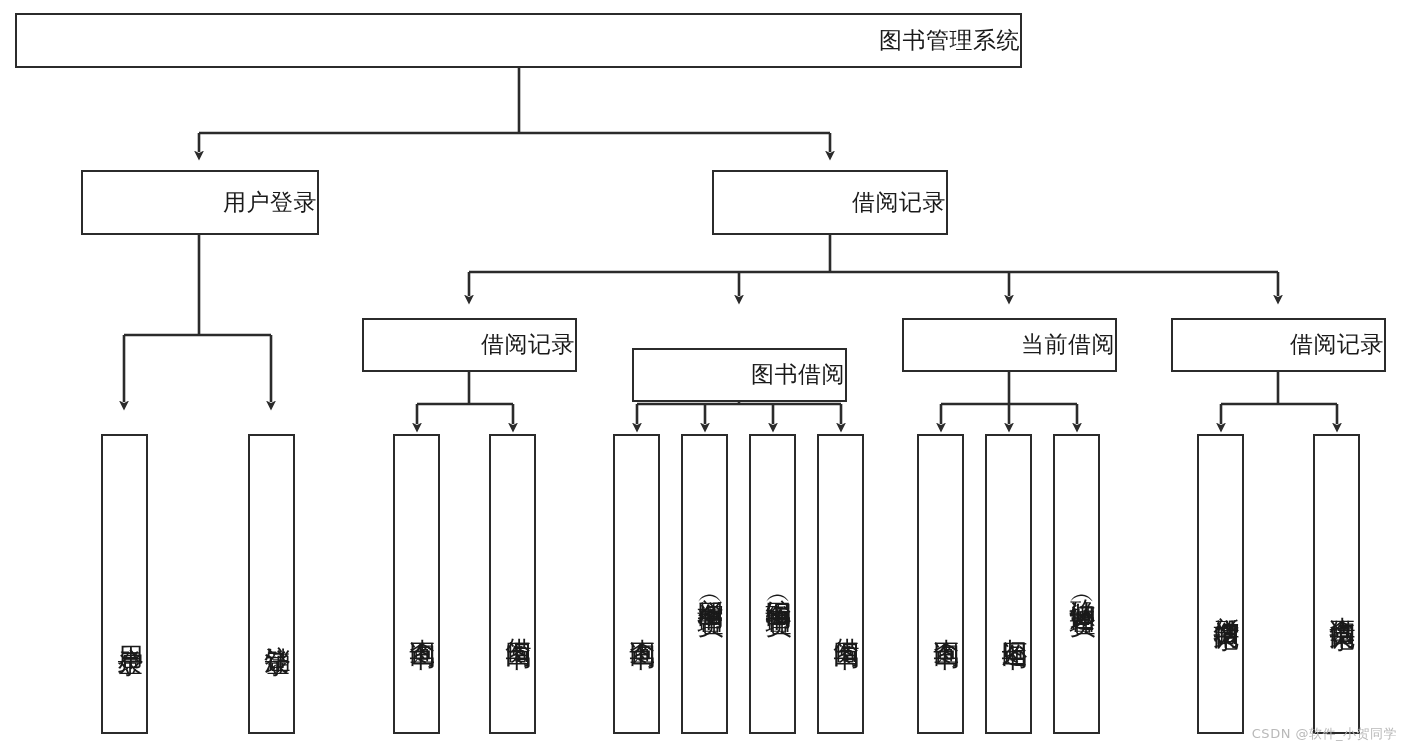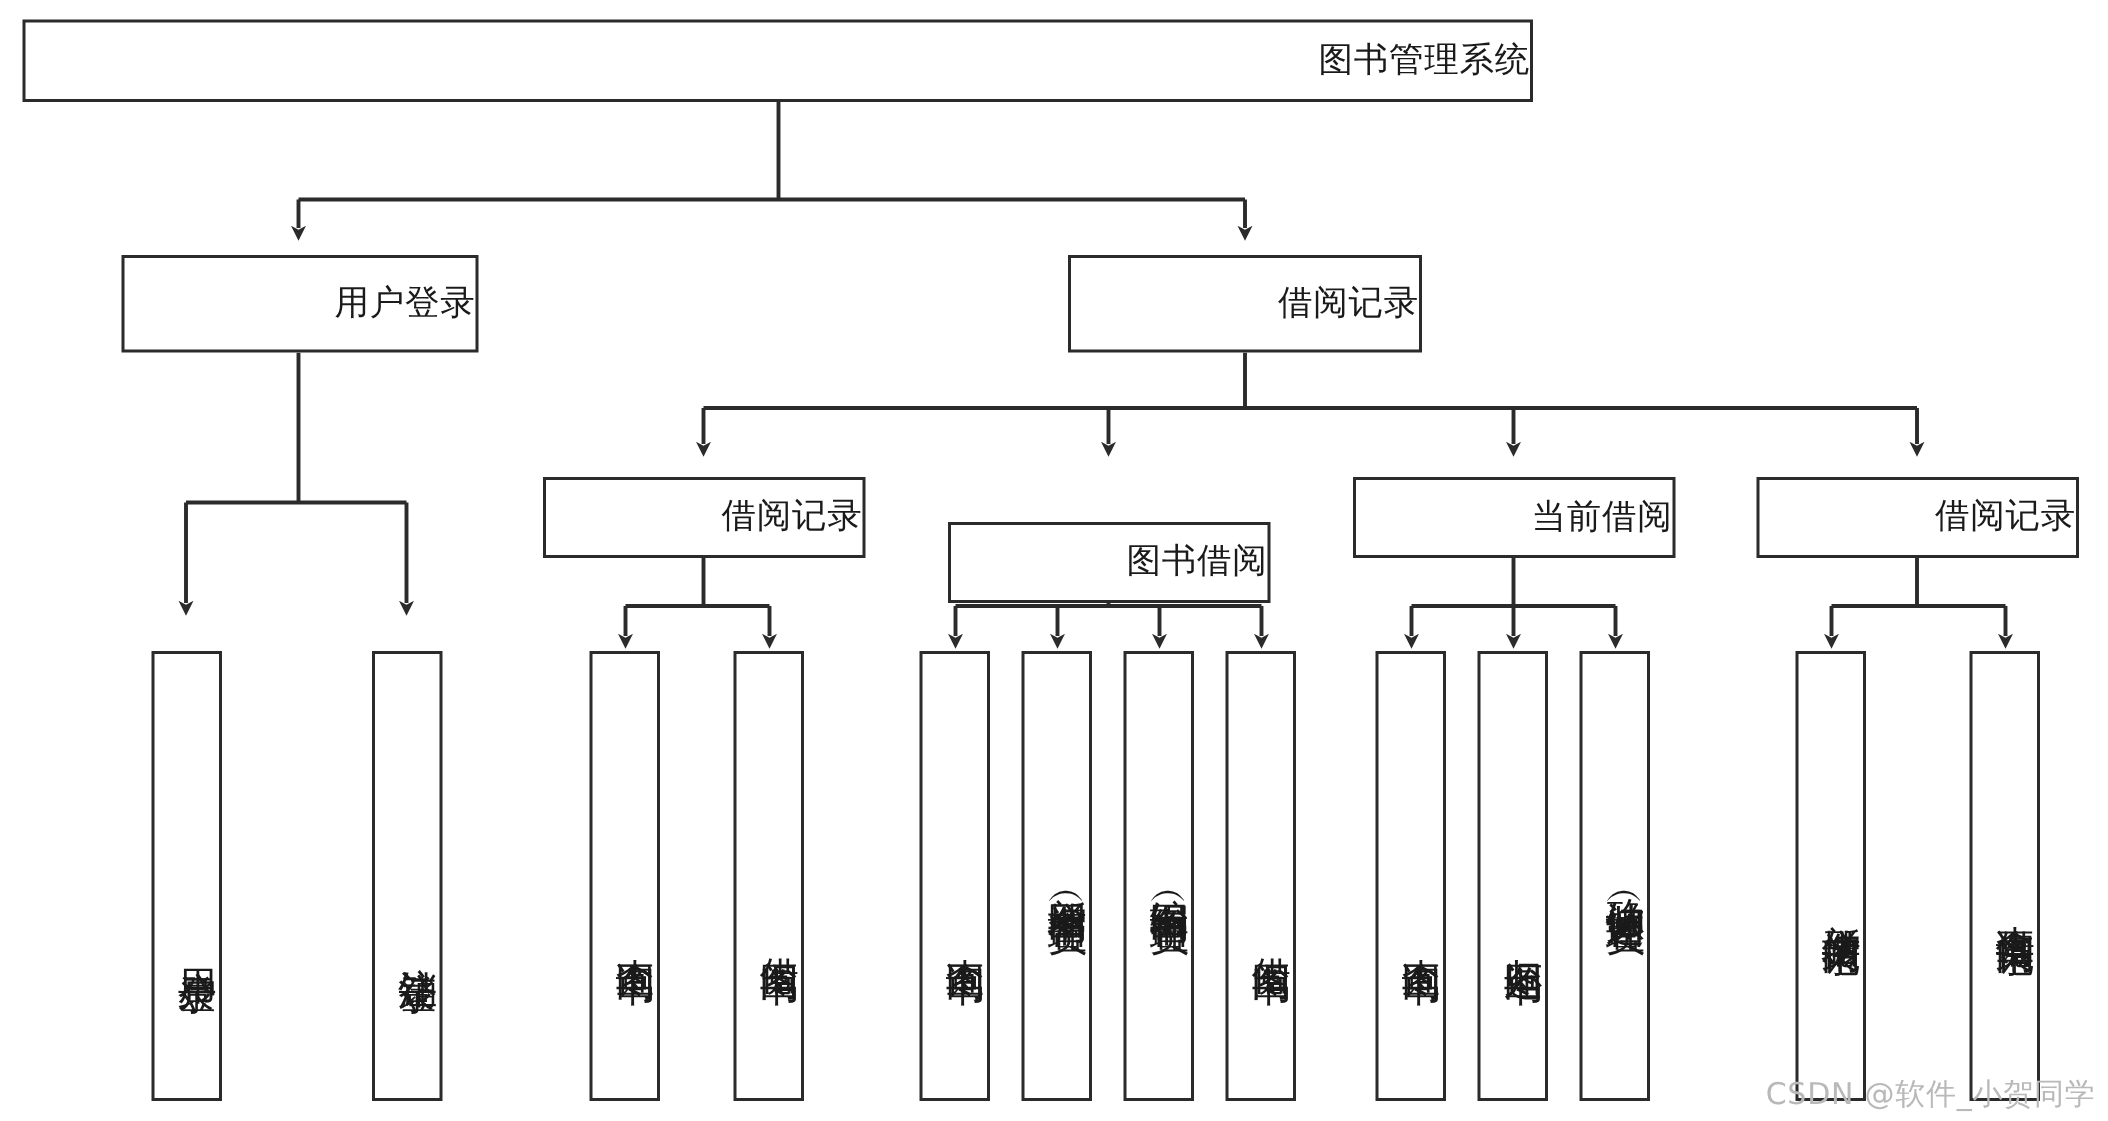--- a/index.html
+++ b/index.html
@@ -51,21 +51,21 @@
   .node.vert.topfill {
     padding-top: 6px;
   }
   .node .label {
     display: block;
   }
   .watermark {
     position: absolute;
     right: 8px;
     bottom: 4px;
-    font-size: 20px;
+    font-size: 13px;
     color: #b9b9b9;
     letter-spacing: 0.5px;
     white-space: nowrap;
   }
 </style>
 </head>
 <body>
 
 <div id="canvas">
 

